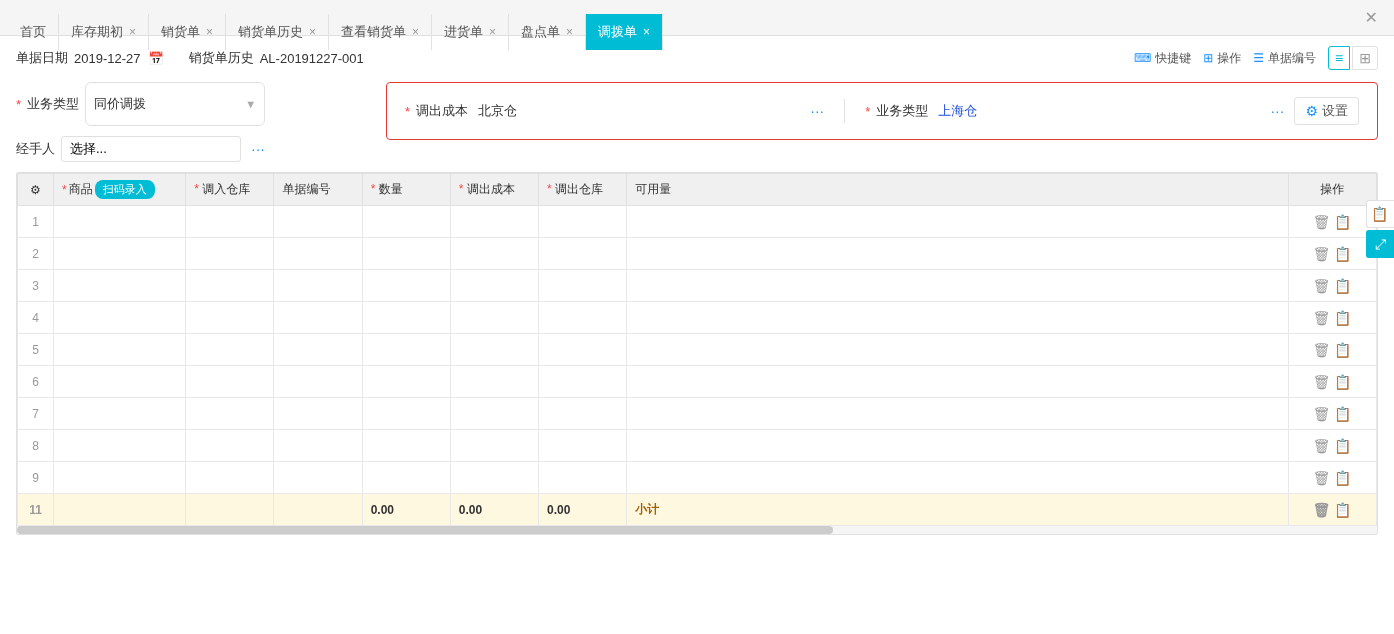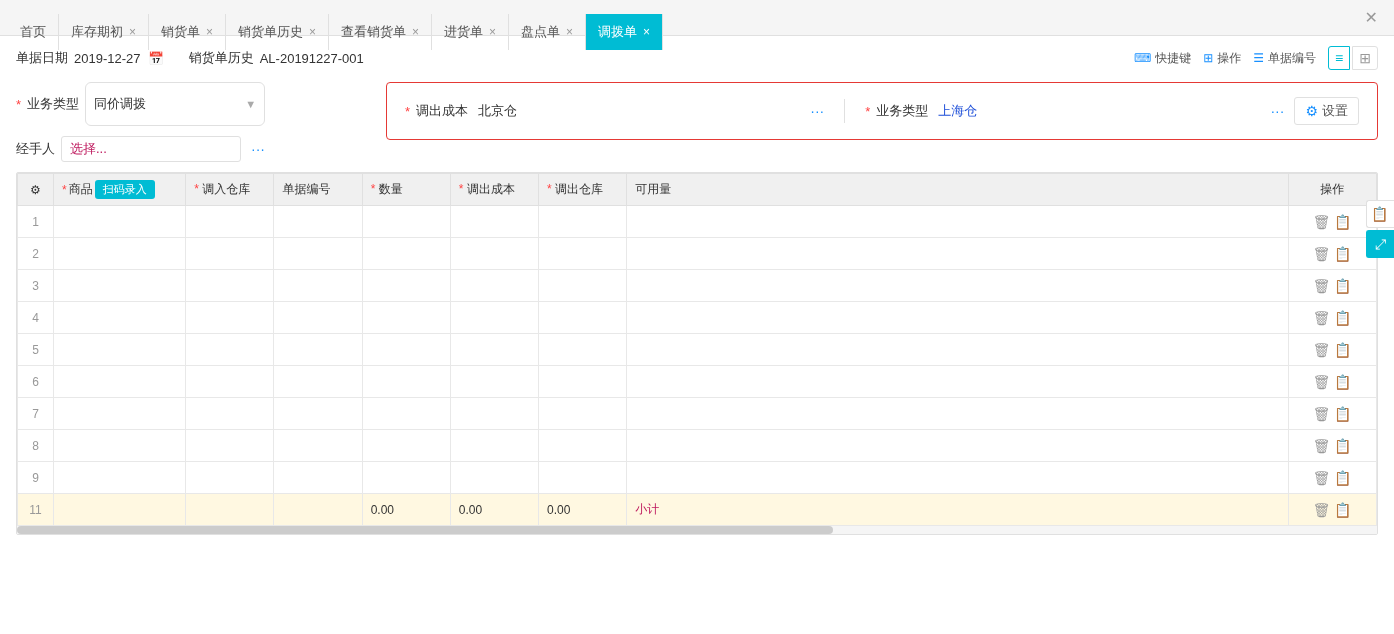--- a/index.html
+++ b/index.html
@@ -236,30 +236,30 @@
       margin: 0 2px;
     }
     .gear-cell {
       background: #f0f0f0;
       width: 36px;
       text-align: center;
     }
     .scan-btn {
       background: #00bcd4;
       color: #fff;
-      border-radius: 3px;
+      border-radius: 8px;
       padding: 2px 8px;
       font-size: 11px;
       cursor: pointer;
       white-space: nowrap;
     }
     .subtotal-row td {
       background: #fff8e1 !important;
       color: #333;
-      font-weight: normal;
+      font-weight: bold;
     }
 
     
     .scroll-area {
       overflow-x: auto;
     }
     .scroll-bar-container {
       height: 8px;
       background: #f5f5f5;
     }
@@ -388,21 +388,21 @@
         <span class="required-star">*</span>
         <span class="form-label">业务类型</span>
         <div class="form-select">
           <span>同价调拨</span>
           <span class="dropdown-arrow">▼</span>
         </div>
       </div>
       <div class="form-field">
         <span class="form-label">经手人</span>
         <div style="display:flex;align-items:center;border:1px solid #e0e0e0;border-radius:3px;padding:3px 8px;min-width:180px;cursor:pointer;background:#fff;">
-          <span style="color:#be185d;">选择...</span>
+          <span style="color:#000000;">选择...</span>
         </div>
         <span class="ellipsis-btn">···</span>
       </div>
     </div>
 
     <div class="warehouse-section">
       <div class="warehouse-field">
         <span class="required-star">*</span>
         <span class="form-label">调出成本</span>
         <span style="color:#333;margin-left:4px;">北京仓</span>
@@ -565,21 +565,21 @@
               <td class="col-ops"><span class="op-icon">🗑</span><span class="op-icon">📋</span></td>
             </tr>
             <tr class="subtotal-row">
               <td class="row-num" style="color: rgb(153, 153, 153); text-align: center;">11</td>
               <td style="background: rgb(255, 248, 225);"></td>
               <td style="background: rgb(255, 248, 225);"></td>
               <td style="background: rgb(255, 248, 225);"></td>
               <td style="background: rgb(255, 248, 225);">0.00</td>
               <td style="background: rgb(255, 248, 225);">0.00</td>
               <td style="background: rgb(255, 248, 225);">0.00</td>
-              <td style="background: rgb(255, 248, 225); color: #be185d;">小计</td>
+              <td style="background: rgb(255, 248, 225); color: #a16207;">小计</td>
               <td class="col-ops" style="background: rgb(255, 248, 225);"><span class="op-icon">🗑</span><span class="op-icon">📋</span></td>
             </tr>
           </tbody>
       </table>
     </div>
     <div class="scroll-bar-container">
       <div class="scroll-bar-thumb"></div>
     </div>
   </div>
 

